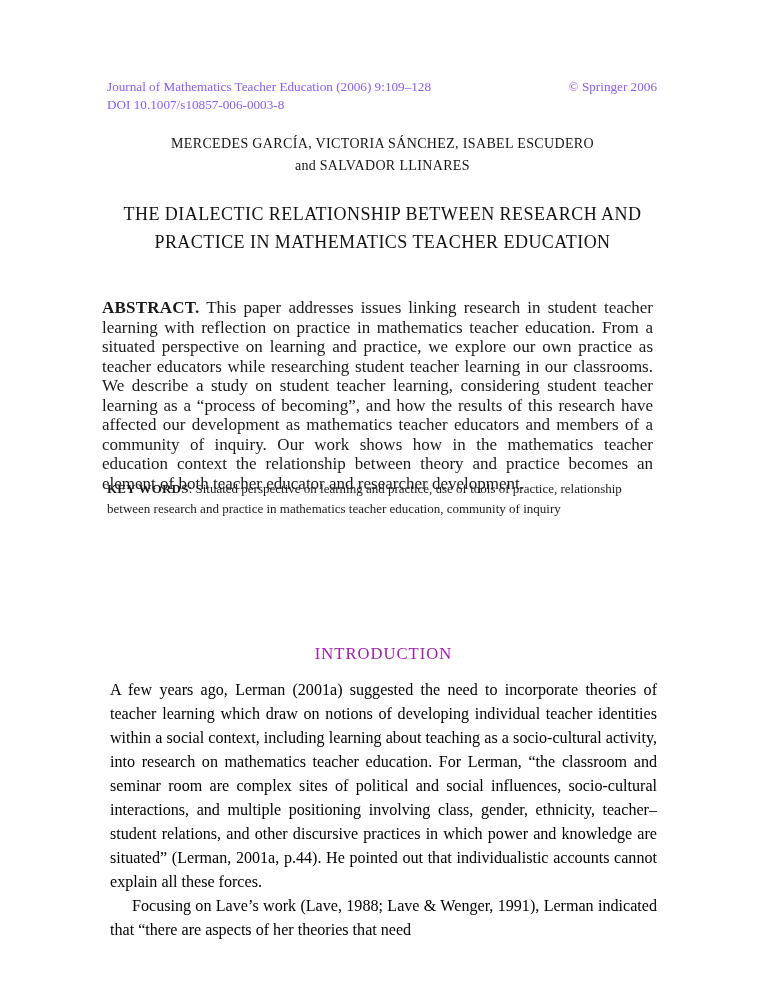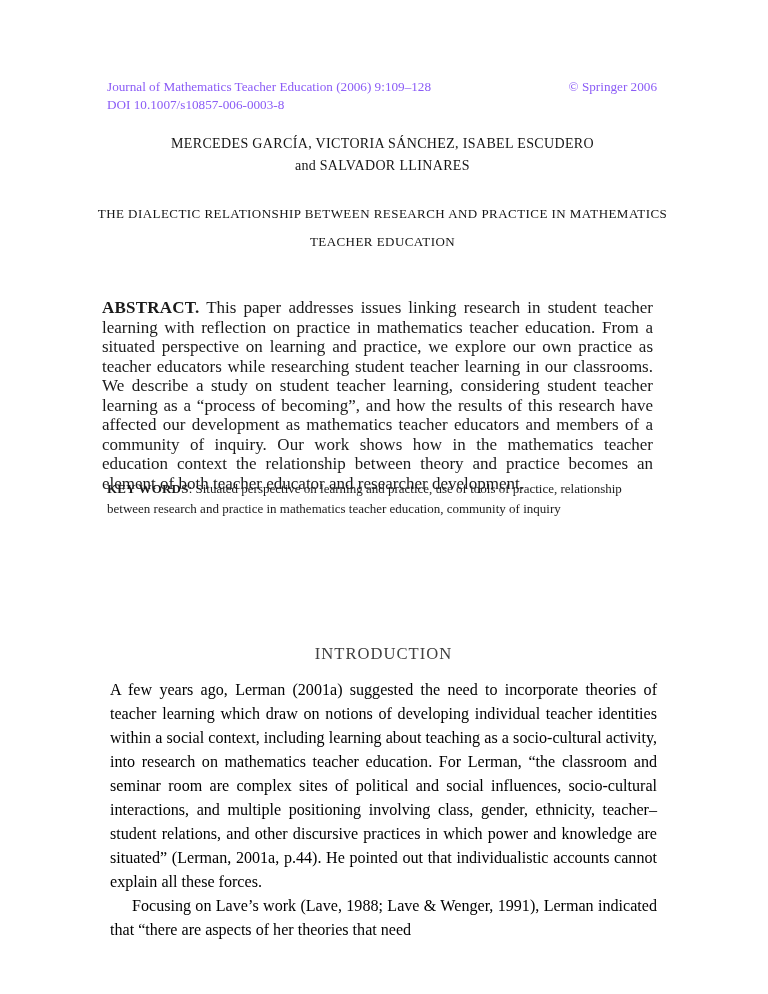--- a/index.html
+++ b/index.html
@@ -61,21 +61,21 @@
     letter-spacing: 0.2px;
   }
 
   
   .title {
     position: absolute;
     left: 97px;
     top: 200px;
     width: 571px;
     text-align: center;
-    font-size: 13px;
+    font-size: 18px;
     line-height: 28px;
     letter-spacing: 0.45px;
     color: #131313;
     font-weight: normal;
     margin: 0;
   }
 
   
   .abstract {
     position: absolute;
@@ -113,21 +113,21 @@
   .section-heading {
     position: absolute;
     left: 110px;
     top: 643px;
     width: 547px;
     text-align: center;
     font-size: 16.6px;
     line-height: 22px;
     letter-spacing: 1.0px;
     font-weight: normal;
-    color: #404040;
+    color: #a21caf;
     margin: 0;
   }
 
   
   .body-text {
     position: absolute;
     left: 110px;
     top: 678px;
     width: 547px;
     font-size: 16.1px;

